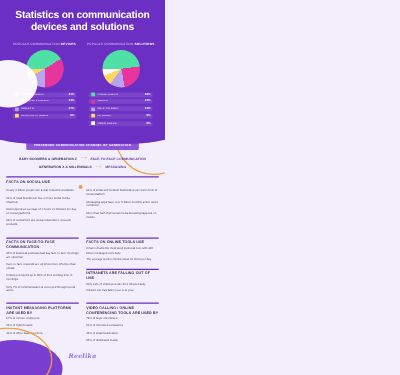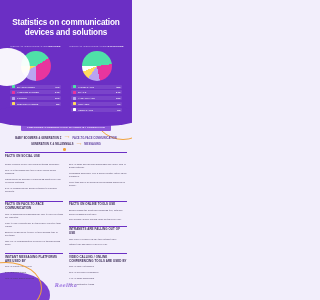--- a/index.html
+++ b/index.html
@@ -9,21 +9,21 @@
     background:#f2eefb;
     overflow:hidden;
     position:relative;
   }
   .page { position:relative; width:132px; height:300px; overflow:hidden; }
 
   
   .header {
     position:relative;
     background:#6b2fc4;
-    padding:18px 5px 4px;
+    padding:7px 5px 4px;
     border-bottom-left-radius:0;
     z-index:3;
   }
   .header::after {
     content:"";
     position:absolute;
     left:-10px; right:-10px; bottom:-9px;
     height:20px;
     background:#6b2fc4;
     border-radius:50% / 100%;

